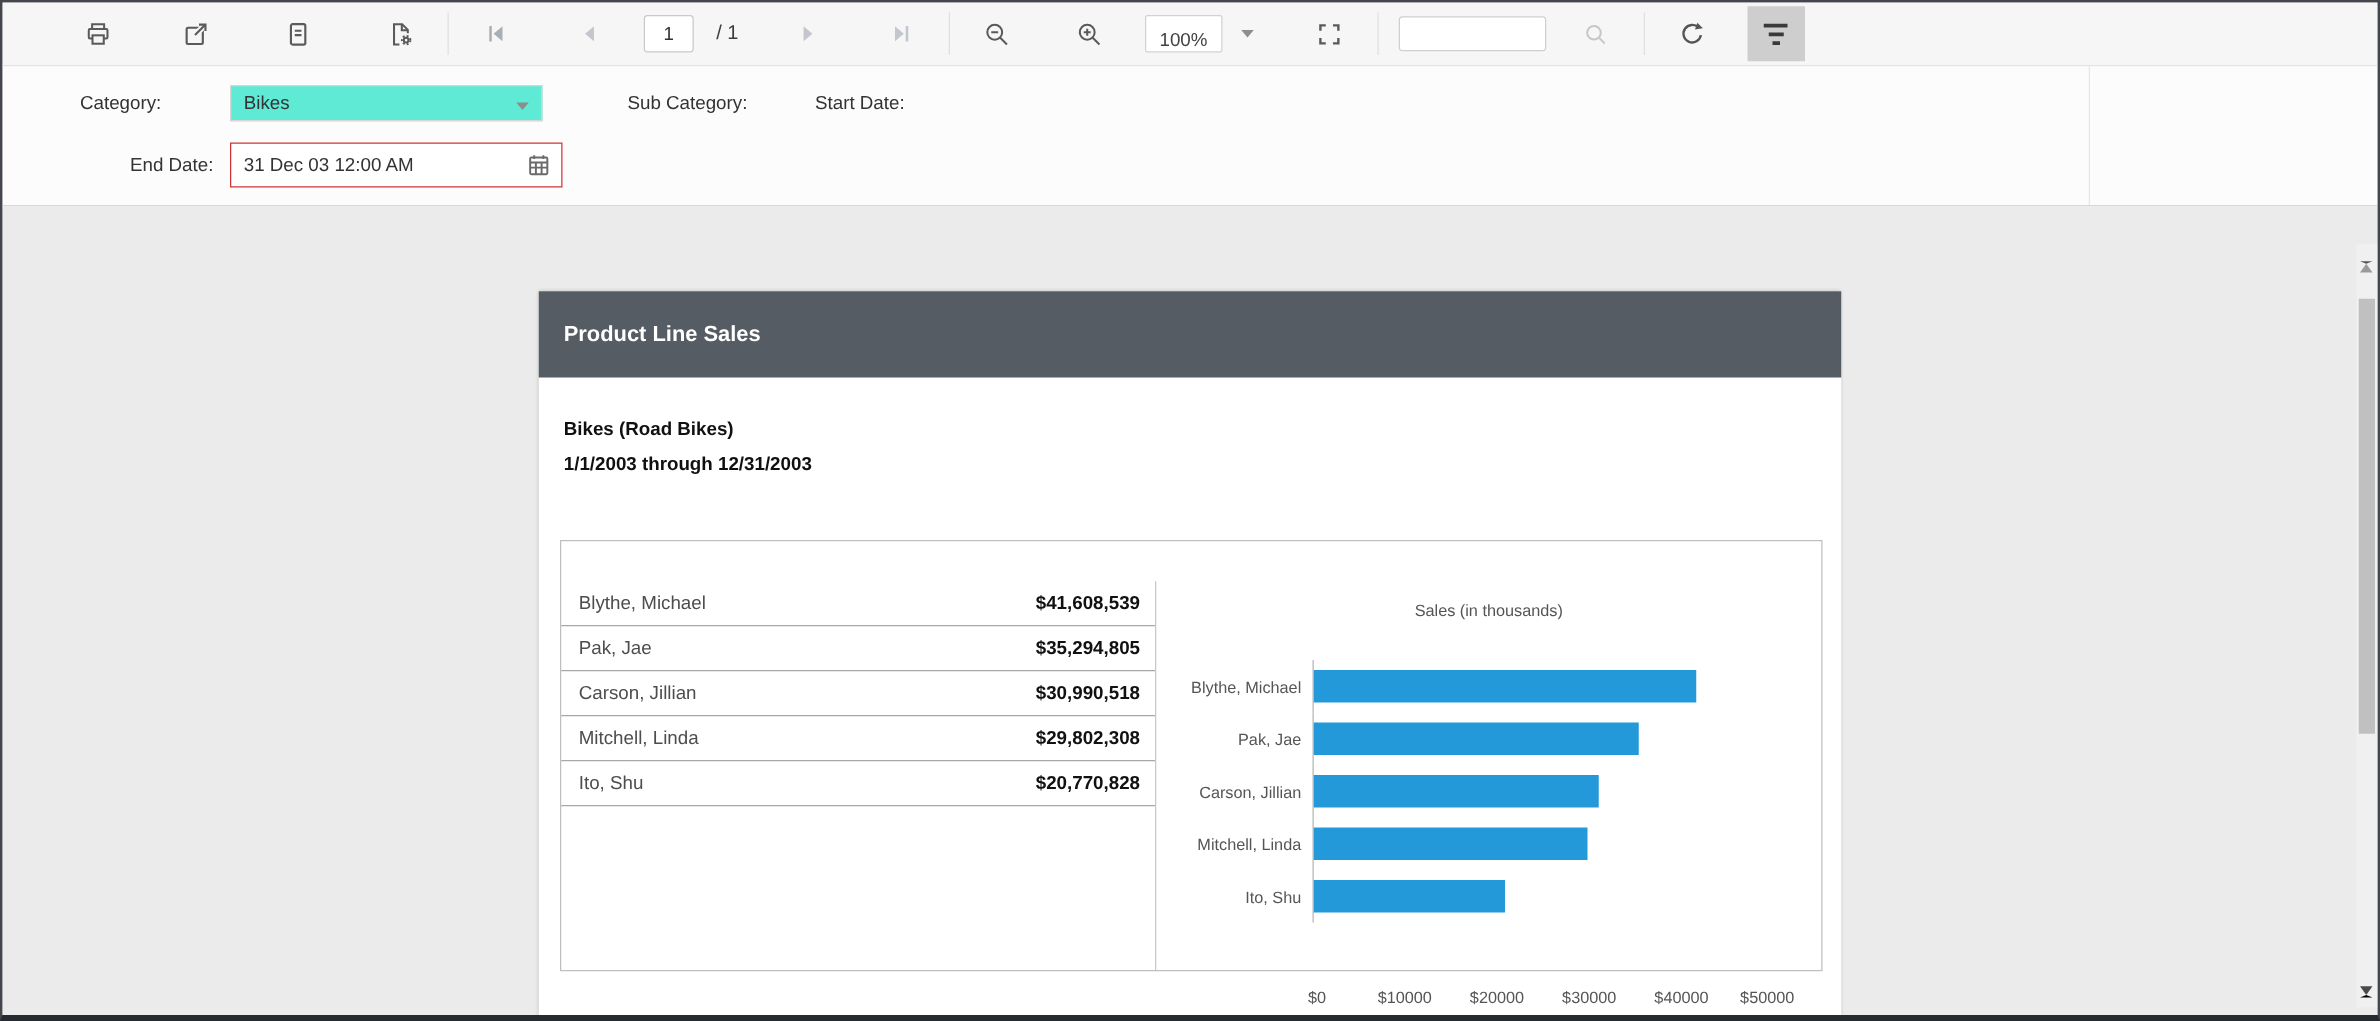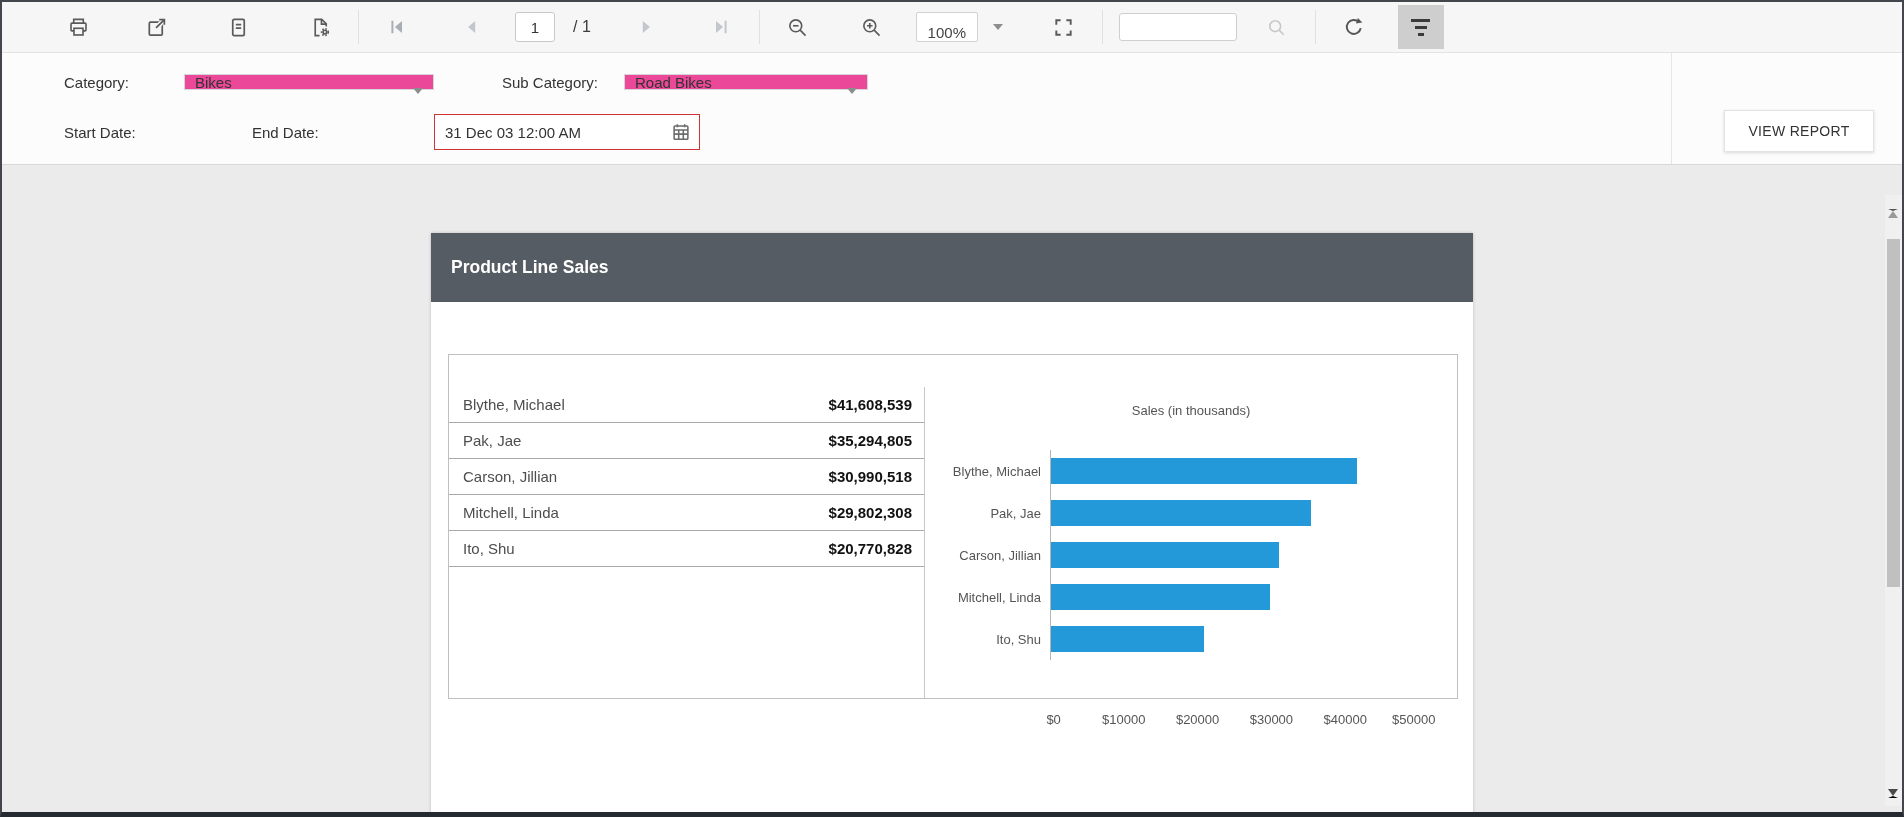--- a/index.html
+++ b/index.html
@@ -30,21 +30,21 @@
   .fl1{width:19px;} .fl2{width:12px;} .fl3{width:6px;}
   .mr34{margin-right:34px;} .mr38{margin-right:38px;} .mr30{margin-right:30px;}
   .mr22{margin-right:22px;} .mr8{margin-right:8px;} .mr18{margin-right:18px;} .mr6{margin-right:6px;}
 
   
   .params{position:relative;flex:0 0 112px;height:112px;background:#fcfcfc;border-bottom:1px solid #d8d8d8;}
   .param-grid{display:grid;grid-template-columns:148px 250px 190px 266px;grid-template-rows:32px 38px;
     row-gap:15px;align-items:center;padding:13px 0 0 34px;}
   .plabel{font-size:15px;color:#333;margin-left:28px;}
   .plabel2{padding-left:40px;}
-  .dropdown{position:relative;height:16px;background:#ec4899;border:1px solid #d6d6d6;
+  .dropdown{position:relative;height:29px;background:#5eead4;border:1px solid #d6d6d6;
     display:flex;align-items:center;padding:0 30px 0 10px;font-size:15px;color:#333;cursor:pointer;}
   .dropdown .caret{position:absolute;right:10px;top:13px;}
   .dd1{width:250px;} .dd2{width:244px;}
   .datefield{position:relative;height:36px;background:#fff;border:1px solid #cf3434;
     display:flex;align-items:center;}
   .df1{width:262px;} .df2{width:266px;}
   .date-input{border:0;outline:none;background:transparent;flex:1;padding:0 0 0 10px;
     font-size:15px;color:#333;font-family:"Liberation Sans",sans-serif;min-width:0;}
   .cal-btn{position:absolute;right:7px;top:6px;background:none;border:0;padding:0;cursor:pointer;}
   .params-divider{position:absolute;right:230px;top:0;bottom:0;width:1px;background:#e6e6e6;}
@@ -236,46 +236,45 @@
   </div>
 
   <div class="params">
     <div class="param-grid">
       <span class="plabel">Category:</span>
       <div class="dropdown dd1">
         <span>Bikes</span>
         <span class="caret"></span>
       </div>
       <span class="plabel plabel2">Sub Category:</span>
-      <div class="dropdown dd2">
-        <span>Road Bikes</span>
-        <span class="caret"></span>
-      </div>
 
       <span class="plabel">Start Date:</span>
       <span class="plabel plabel2">End Date:</span>
       <div class="datefield df2">
         <input class="date-input" value="31 Dec 03 12:00 AM" style="">
         <button class="cal-btn">
           <span><svg width="22" height="22" viewBox="0 0 24 24" fill="none" stroke="#6b6b6b" stroke-width="1.7">
                 <rect x="4.5" y="5.5" width="15" height="14.5" rx="1"></rect>
                 <path d="M8 3.5v3.2M16 3.5v3.2"></path>
                 <path d="M4.5 9.8h15M4.5 14.3h15M9.5 9.8V20M14.5 9.8V20"></path>
               </svg></span>
         </button>
       </div>
     </div>
     <div class="params-divider"></div>
-    <button class="view-report">VIEW REPORT</button>
   </div>
 
   <div class="content">
     <div class="page">
       <div class="page-header">
         <span class="page-header-title">Product Line Sales</span>
+      </div>
+      <div class="page-sub">
+        <div class="sub-line">Bikes (Road Bikes)</div>
+        <div class="sub-line">1/1/2003 through 12/31/2003</div>
       </div>
       <div class="panel">
         <div class="panel-body">
           <div class="emp-col" id="emp-rows">
               <div class="emp-row">
                 <span class="emp-name">Blythe, Michael</span>
                 <span class="emp-sales">$41,608,539</span>
               </div>
               <div class="emp-row">
                 <span class="emp-name">Pak, Jae</span>

